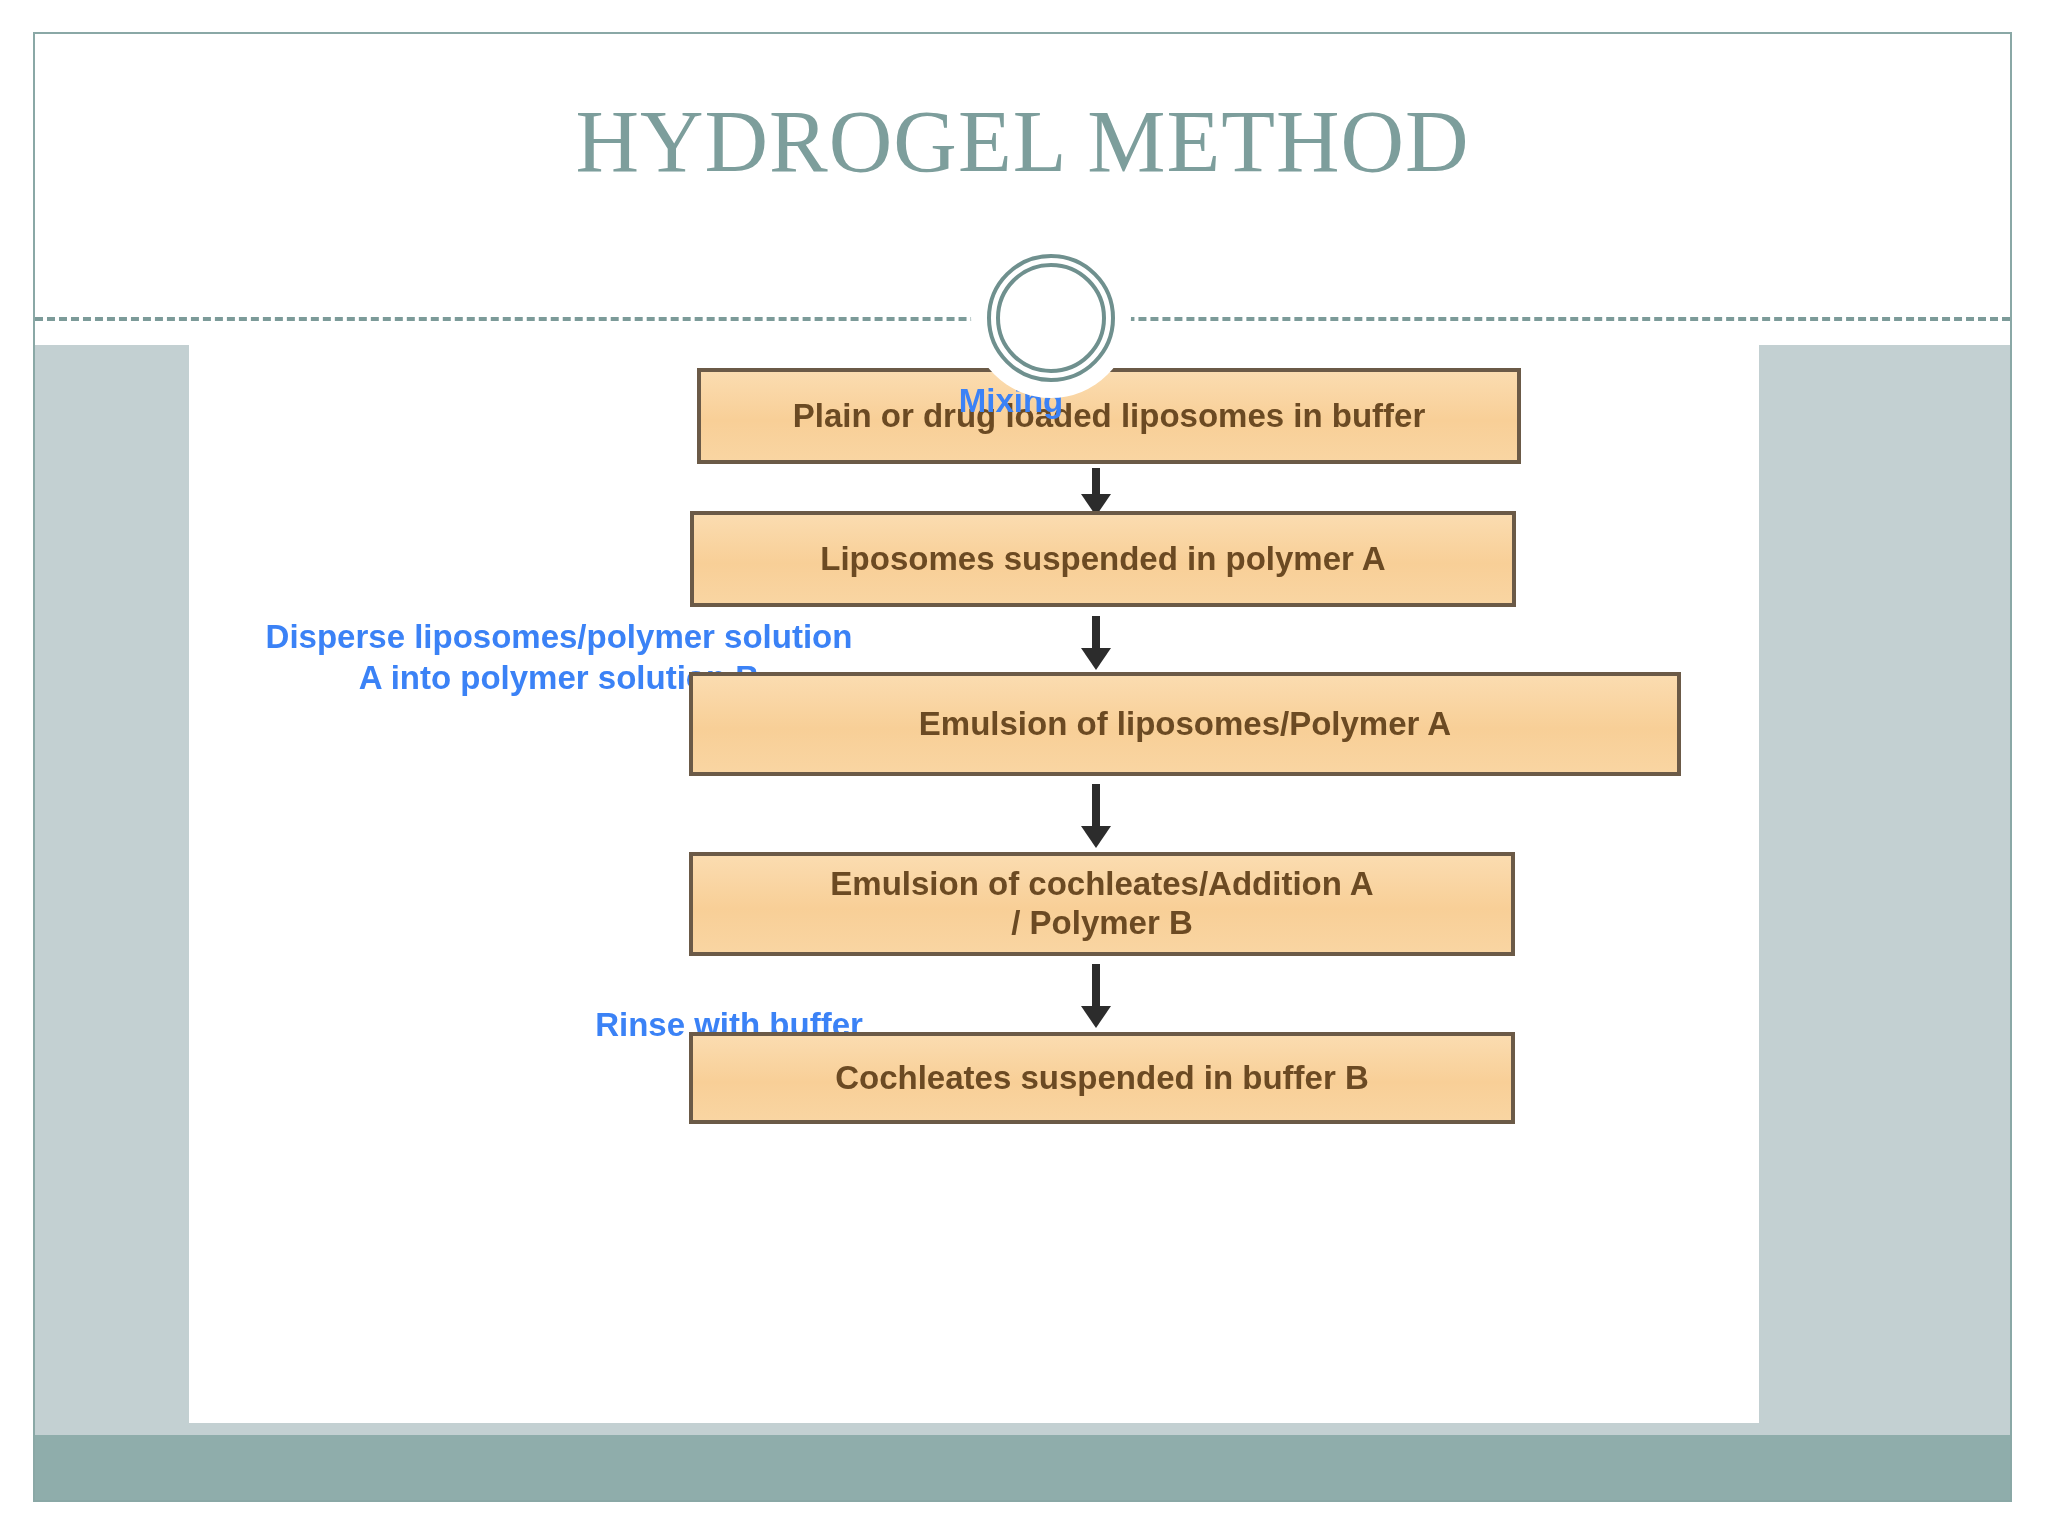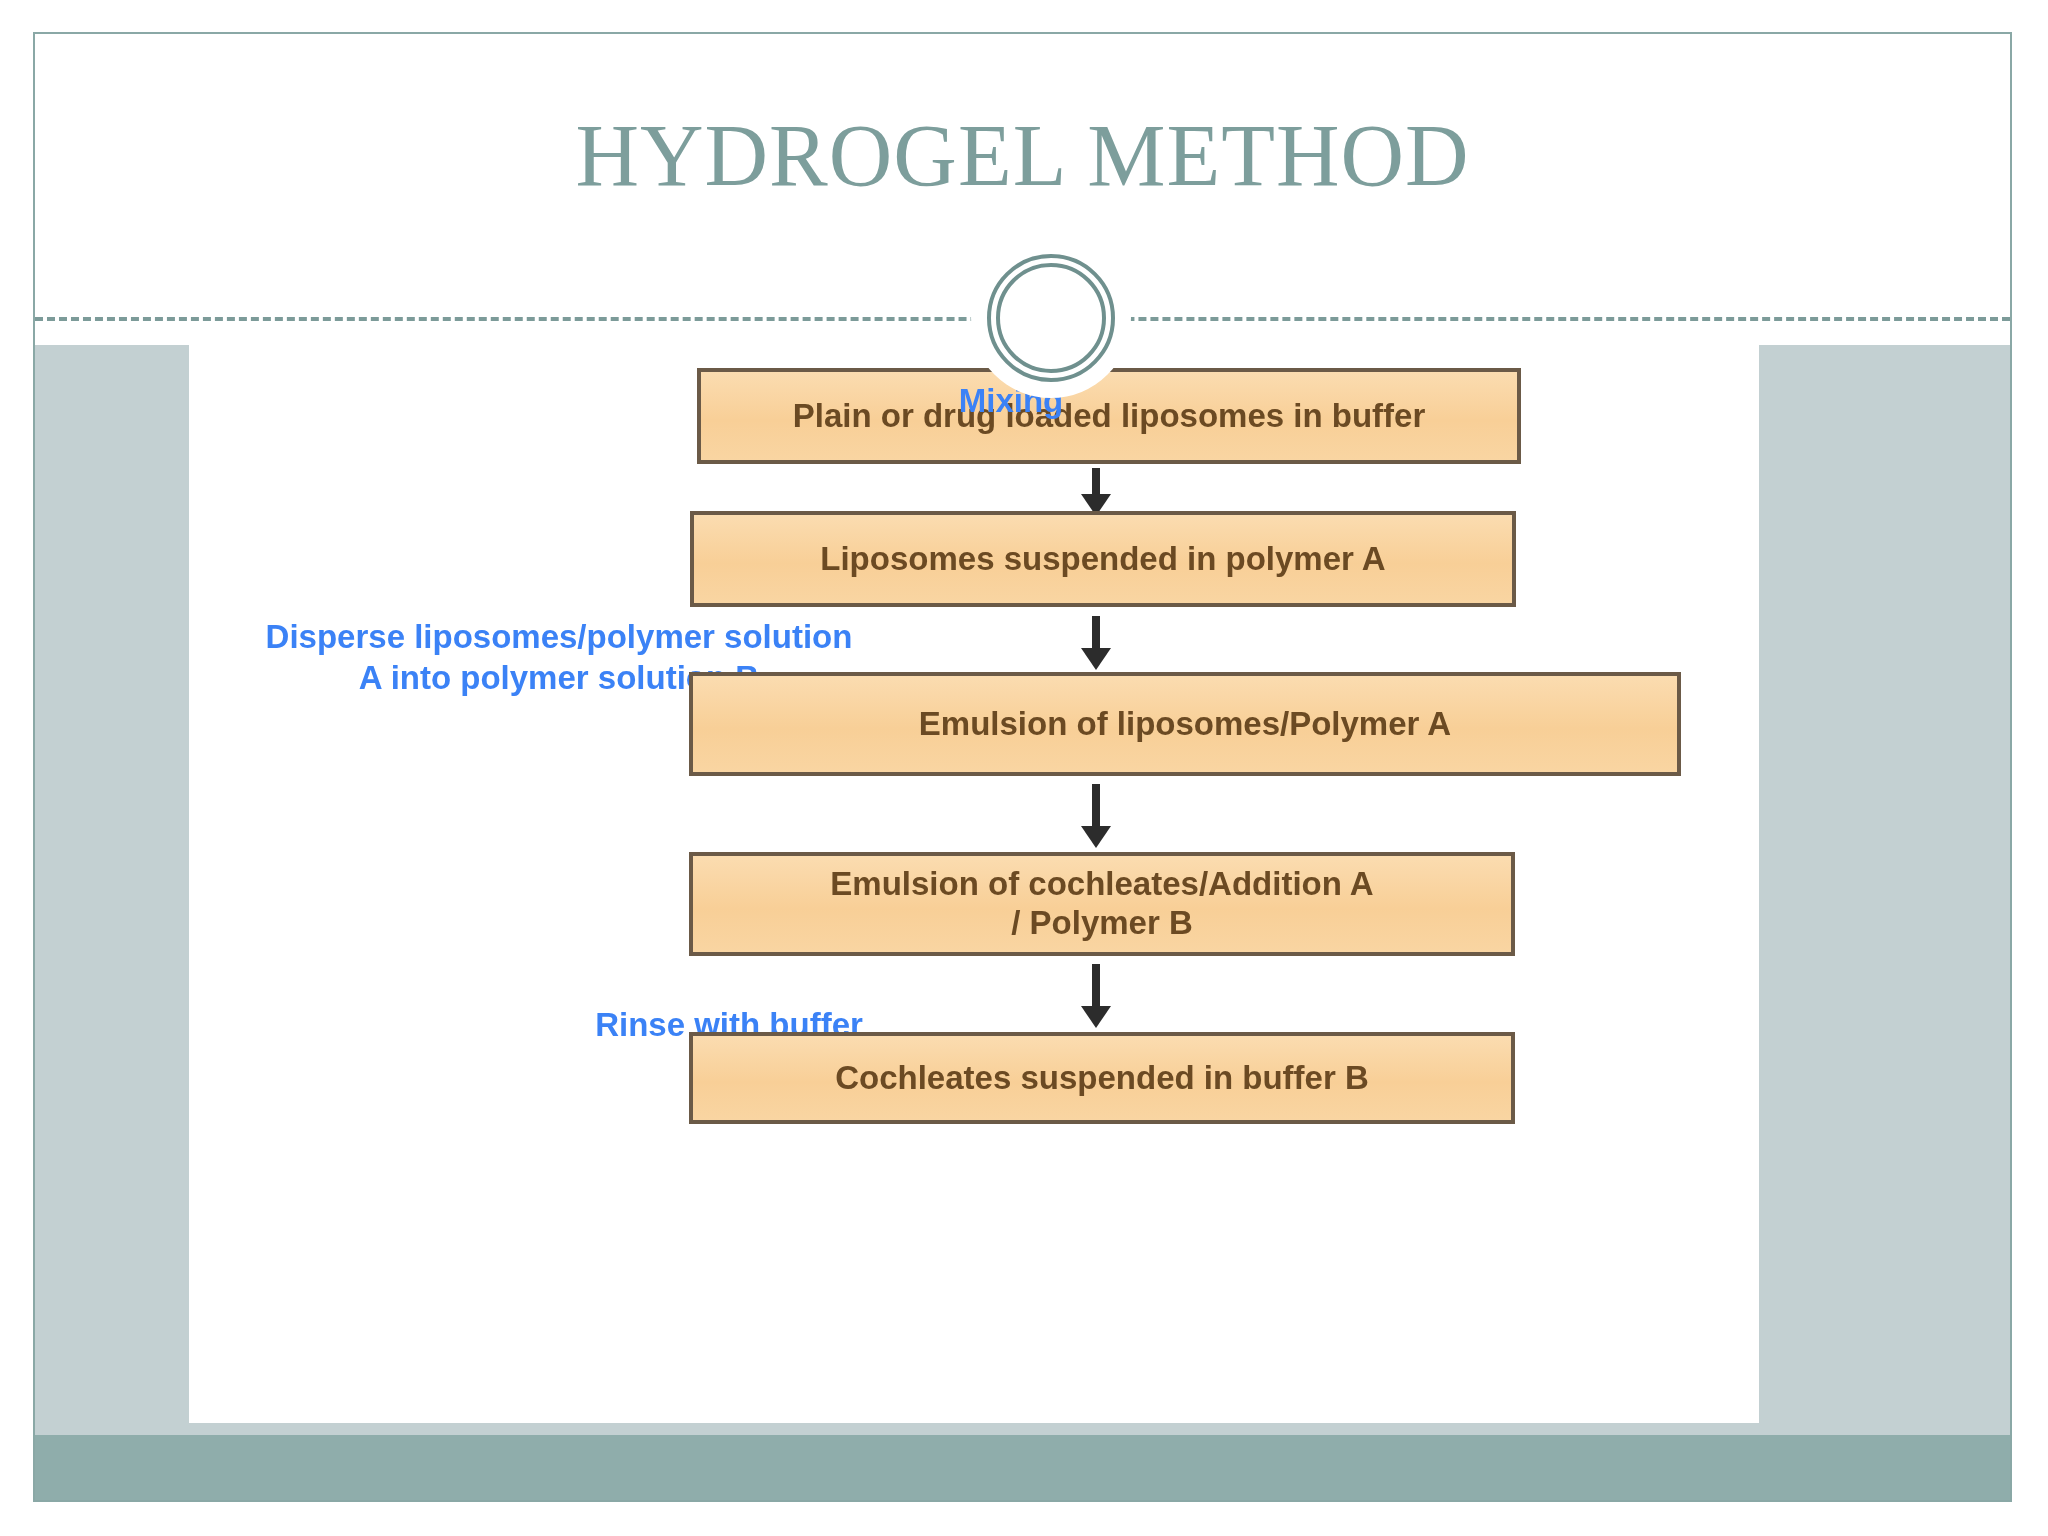--- a/index.html
+++ b/index.html
@@ -43,21 +43,20 @@
     right: 0;
     top: 62px;
     text-align: center;
     font-family: "Liberation Serif", serif;
     font-size: 88px;
     line-height: 1.05;
     letter-spacing: 1px;
     color: #7d9e9c;
     font-weight: 400;
     white-space: nowrap;
-    margin-top: 14px;
   }
 
   
   #divider {
     position: absolute;
     left: 0;
     right: 0;
     top: 283px;
     height: 0;
     border-top: 4px dashed #7c9b99;

